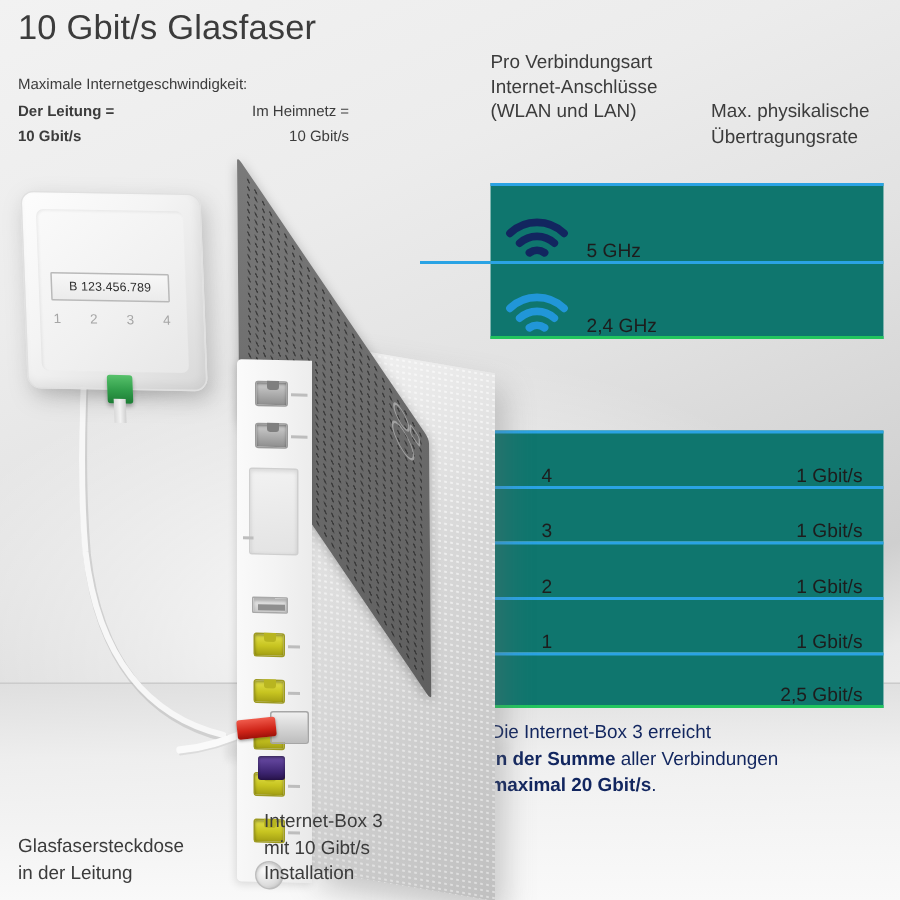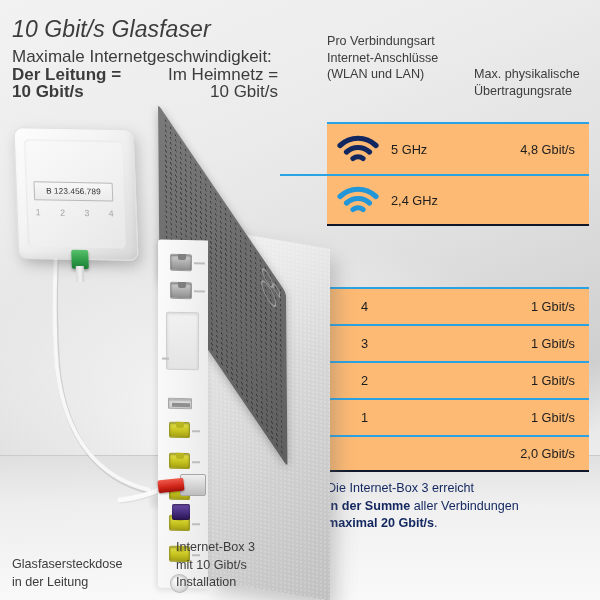--- a/index.html
+++ b/index.html
@@ -34,32 +34,31 @@
   .floor-line {
     position: absolute;
     left: 0; right: 0; top: 455px; height: 1px;
     background: rgba(185,185,185,0.55);
   }
 
   
   .title {
     position: absolute;
     left: 12px;
-    top: 16px;
+    top: 5px;
     font-size: 23px;
     font-weight: 400;
     color: #3c3c3c;
     letter-spacing: 0.1px;
     white-space: nowrap;
-    font-style: italic;
   }
   .txt {
     position: absolute;
     color: #3c3c3c;
-    font-size: 17px;
+    font-size: 10px;
     line-height: 17px;
     white-space: pre-line;
   }
   .lbl-maxspeed { left: 12px; top: 48px; }
   .lbl-leitung  { left: 12px; top: 66px; font-weight: bold; }
   .lbl-heimnetz { left: 168px; top: 66px; text-align: right; }
 
   .col-head {
     position: absolute;
     color: #3c3c3c;
@@ -96,26 +95,26 @@
     position: absolute;
     background: #ffffff;
     box-sizing: border-box;
   }
   .tbl-wifi { left: 327px; top: 122px; width: 262px; }
   .tbl-lan  { left: 327px; top: 287px; width: 262px; }
 
   .row {
     position: relative;
     display: flex;
-    align-items: center;
+    align-items: flex-end;
     border-top: 2px solid #2aa3e4;
     box-sizing: border-box;
-    background: #fdba74;
-  }
-  .row.last { border-bottom: 2px solid #0f172a; }
+    background: #0f766e;
+  }
+  .row.last { border-bottom: 2px solid #22c55e; }
   .row-wifi { height: 52px; }
   .row-lan  { height: 37px; }
 
   .cell-icon {
     width: 62px;
     display: flex;
     align-items: center;
     justify-content: center;
     flex: none;
   }
@@ -447,21 +446,20 @@
   <div class="tbl tbl-wifi">
     <div class="row row-wifi">
       <div class="cell-icon">
         <svg class="wifi-glyph" viewBox="0 0 42 30">
           <path d="M3 11.5 A26 26 0 0 1 39 11.5" fill="none" stroke="#12265f" stroke-width="5.2" stroke-linecap="round"></path>
           <path d="M9.5 18 A17 17 0 0 1 32.5 18" fill="none" stroke="#12265f" stroke-width="5.2" stroke-linecap="round"></path>
           <path d="M16 24.5 A8.5 8.5 0 0 1 26 24.5" fill="none" stroke="#12265f" stroke-width="5.2" stroke-linecap="round"></path>
         </svg>
       </div>
       <div class="cell-name">5 GHz</div>
-      <div class="cell-value">4,8 Gbit/s</div>
     </div>
     <div class="row row-wifi last">
       <div class="cell-icon">
         <svg class="wifi-glyph" viewBox="0 0 42 30">
           <path d="M3 11.5 A26 26 0 0 1 39 11.5" fill="none" stroke="#2196d8" stroke-width="5.2" stroke-linecap="round"></path>
           <path d="M9.5 18 A17 17 0 0 1 32.5 18" fill="none" stroke="#2196d8" stroke-width="5.2" stroke-linecap="round"></path>
           <path d="M16 24.5 A8.5 8.5 0 0 1 26 24.5" fill="none" stroke="#2196d8" stroke-width="5.2" stroke-linecap="round"></path>
         </svg>
       </div>
       <div class="cell-name">2,4 GHz</div>
@@ -480,21 +478,21 @@
     <div class="row row-lan">
       <div class="cell-name">2</div>
       <div class="cell-value">1 Gbit/s</div>
     </div>
     <div class="row row-lan">
       <div class="cell-name">1</div>
       <div class="cell-value">1 Gbit/s</div>
     </div>
     <div class="row row-lan last">
       <div class="cell-name"></div>
-      <div class="cell-value">2,0 Gbit/s</div>
+      <div class="cell-value">2,5 Gbit/s</div>
     </div>
   </div>
 
   <div class="summary">
     <span>Die Internet-Box 3 erreicht</span><br>
     <b>in der Summe</b><span> aller Verbindungen</span><br>
     <b>maximal 20 Gbit/s</b><span>.</span>
   </div>
 
   <div class="socket-shadow"></div>

